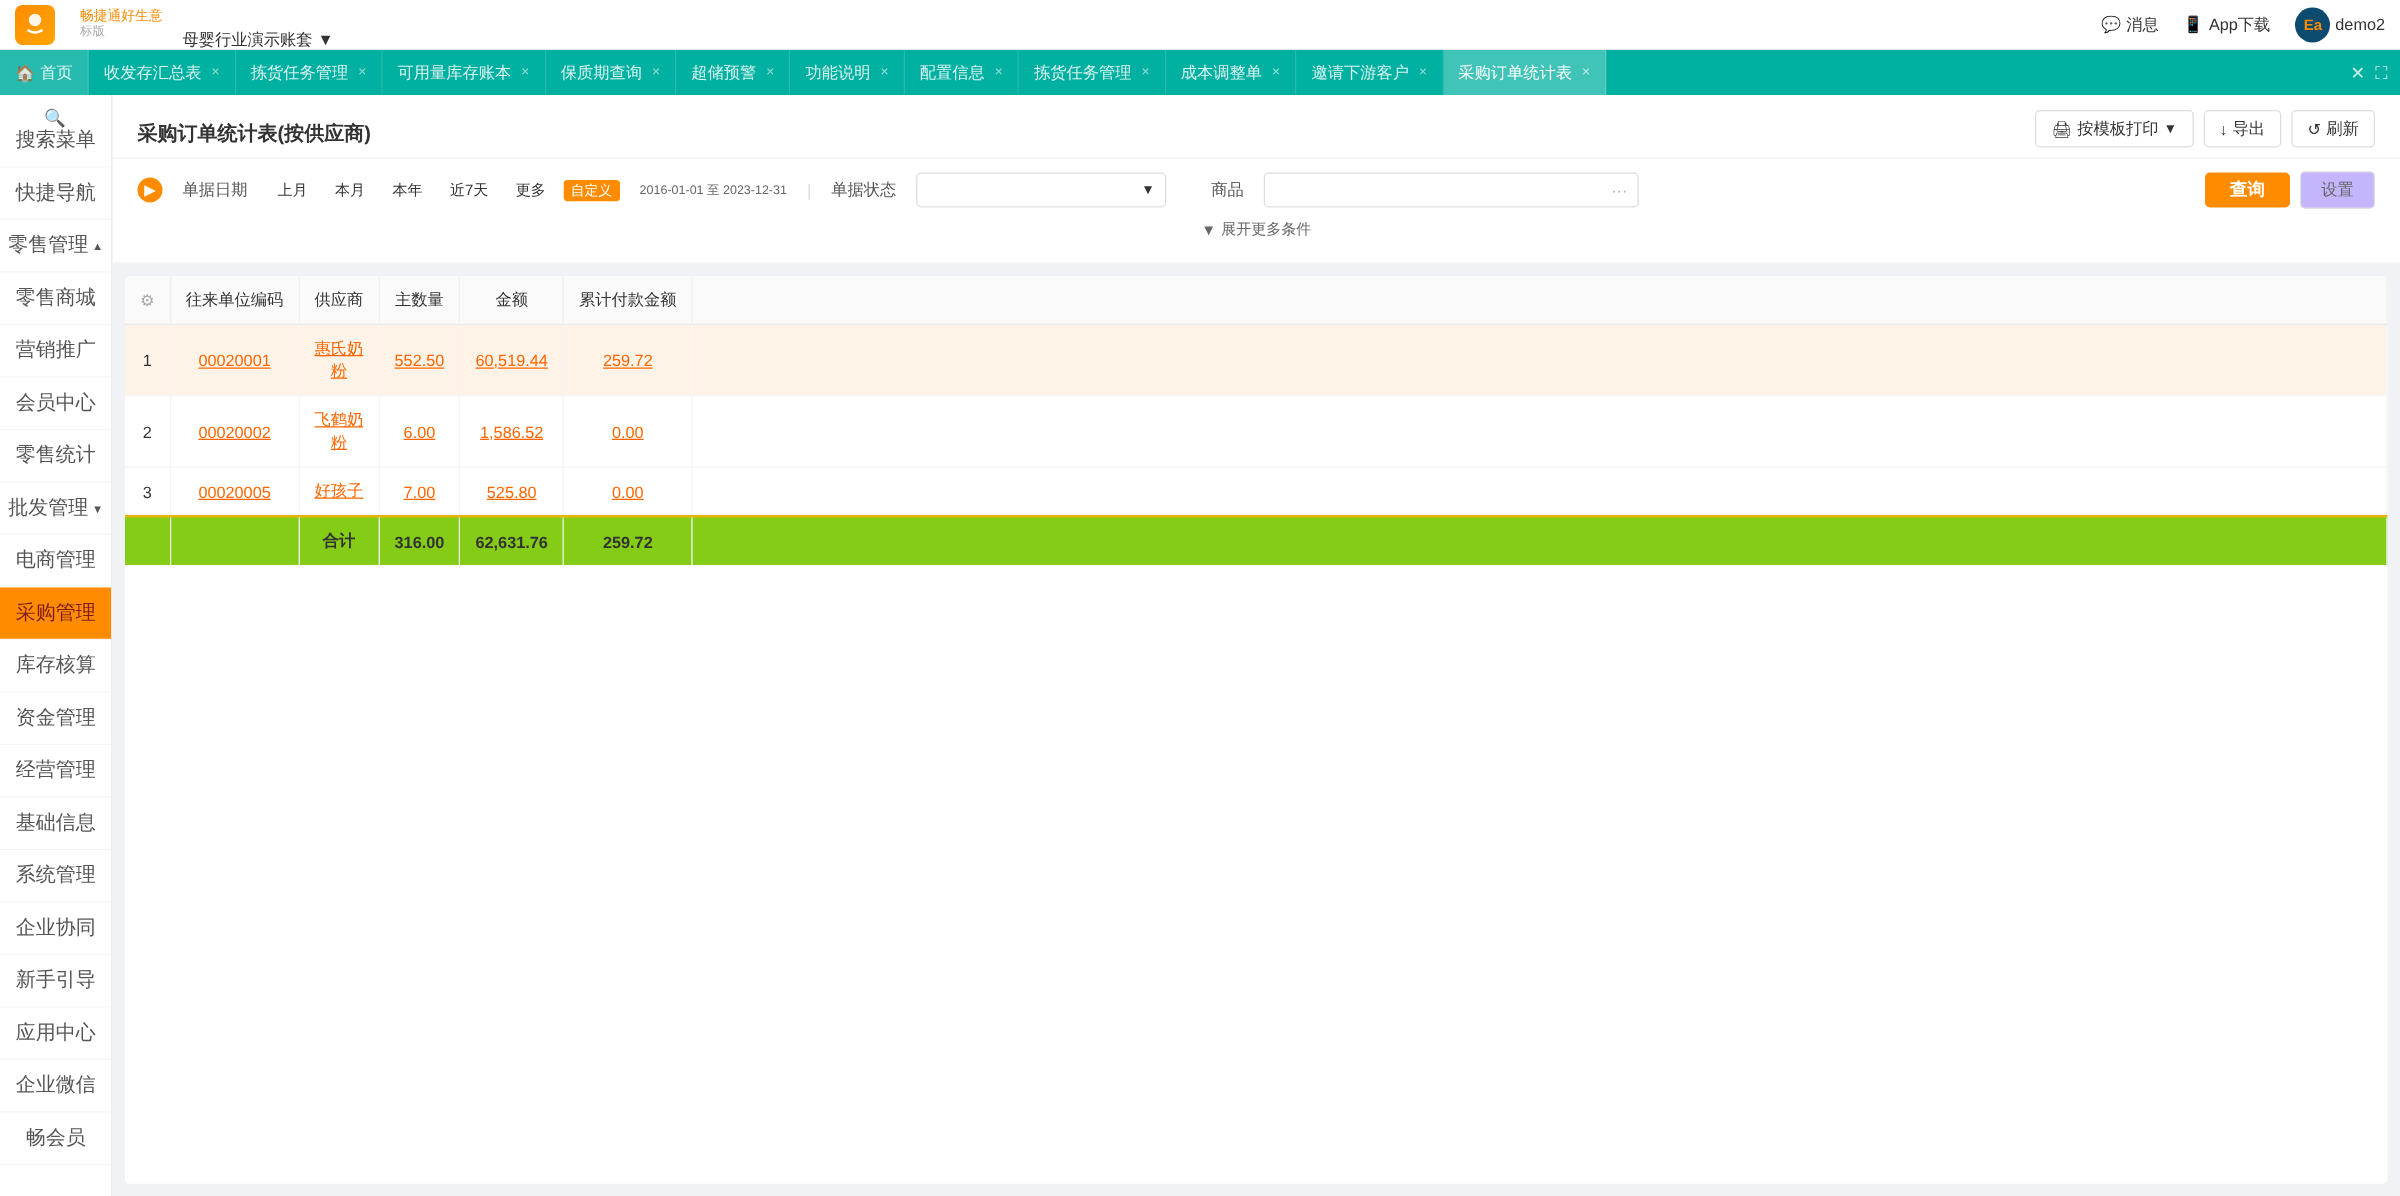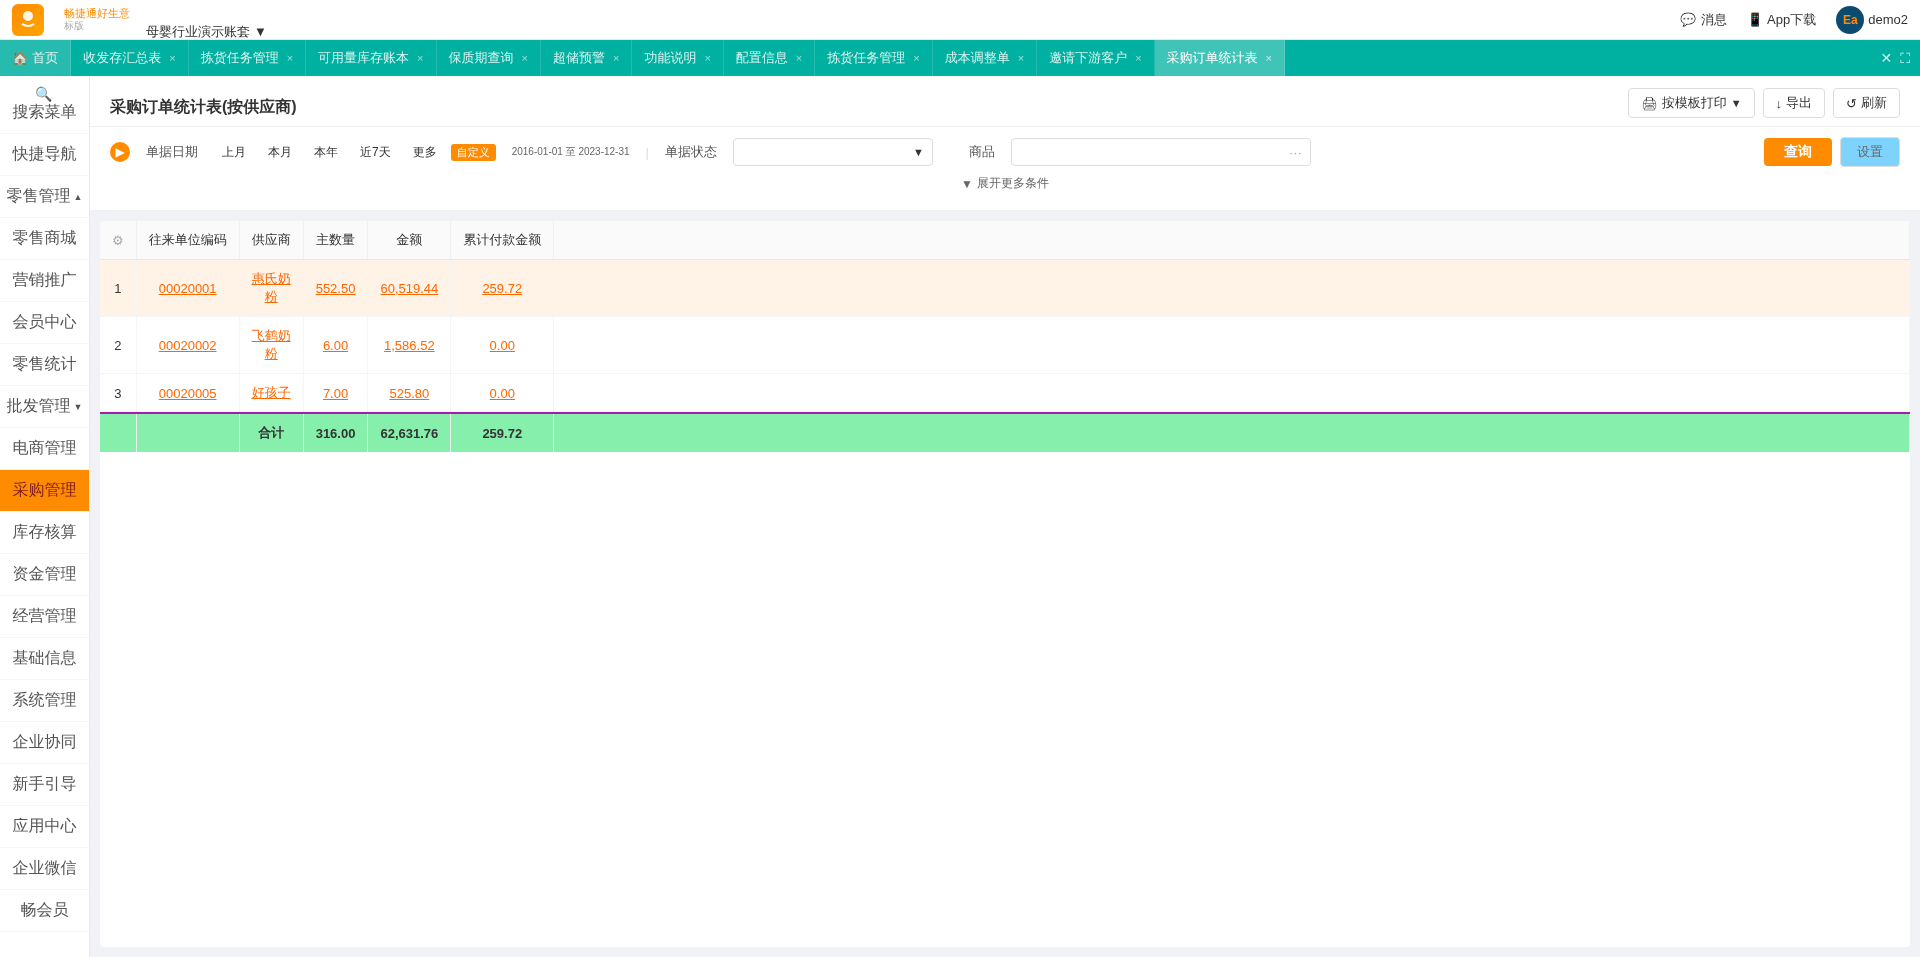--- a/index.html
+++ b/index.html
@@ -235,21 +235,21 @@
       background: #ff8c00;
       color: #fff;
       border: none;
       border-radius: 4px;
       font-size: 14px;
       cursor: pointer;
       font-weight: bold;
     }
     .btn-settings {
       padding: 5px 16px;
-      background: #7dd3fc;
+      background: #c4b5fd;
       color: #666;
       border: 1px solid #ddd;
       border-radius: 4px;
       font-size: 13px;
       cursor: pointer;
     }
     .expand-more-row {
       display: flex; align-items: center; justify-content: center;
       padding: 8px;
     }
@@ -290,22 +290,22 @@
       border-bottom: 1px solid #f5f5f5;
       border-right: 1px solid #f5f5f5;
     }
     tbody tr:nth-child(odd) { background: #fff; }
     tbody tr.highlighted { background: #fff3e8; }
     .cell-link { color: #ff6600; text-decoration: underline; cursor: pointer; }
     .settings-icon { color: #aaa; cursor: pointer; }
 
     
     .table-footer {
-      background: #86efac;
-      border-top: 2px solid #a21caf;
+      background: #84cc16;
+      border-top: 2px solid #eab308;
     }
     .table-footer td {
       padding: 10px 12px;
       font-size: 13px;
       color: #333;
       font-weight: bold;
       border-right: 1px solid #f0f0f0;
       text-align: center;
     }
 

